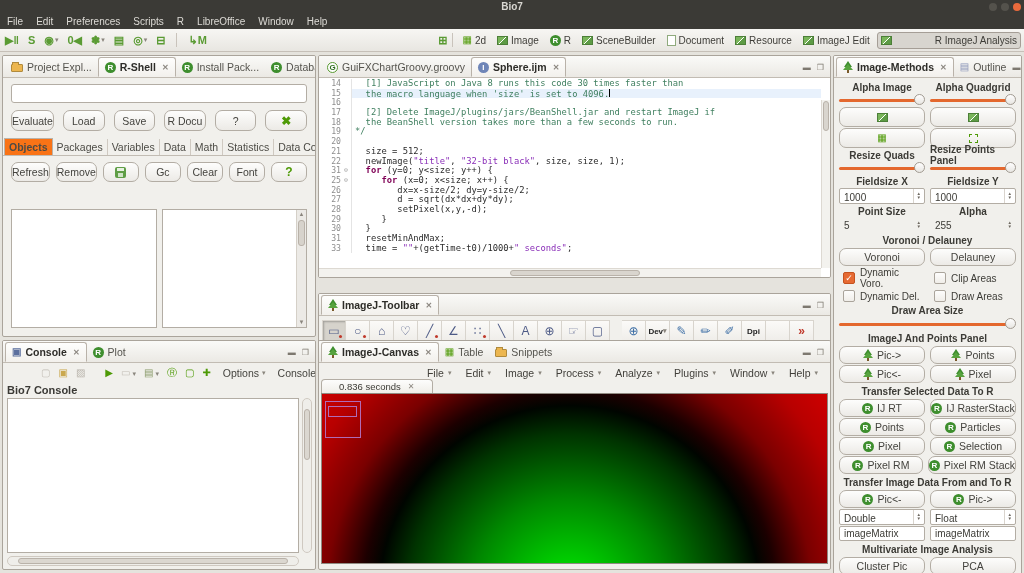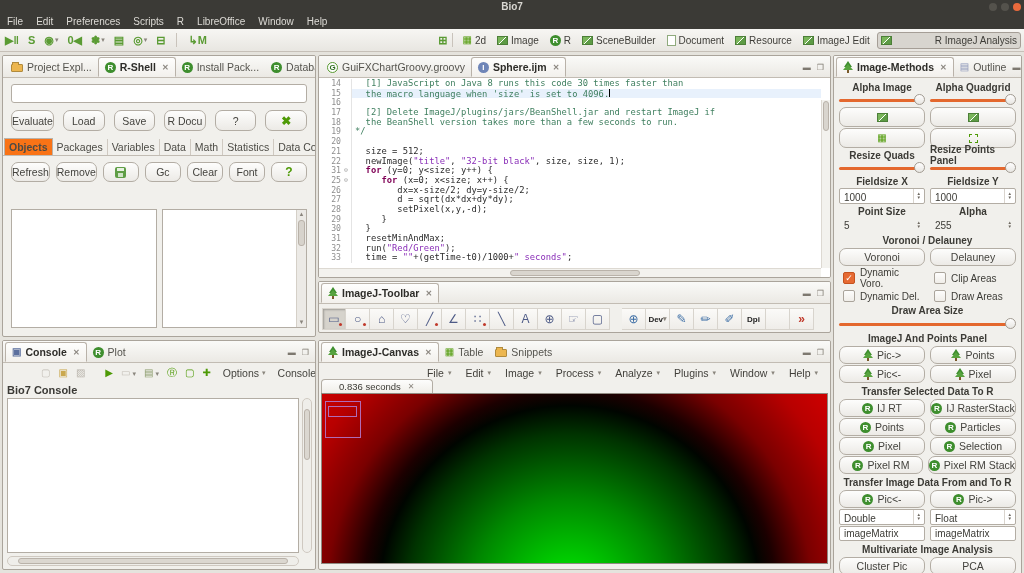--- a/index.html
+++ b/index.html
@@ -23,21 +23,21 @@
   #tb-right{margin-left:auto;display:flex;align-items:center;gap:3px;padding-right:3px;}
   .persp{display:inline-flex;align-items:center;gap:3px;font-size:10px;color:#3e3d38;padding:2px 3px;border-radius:3px;border:1px solid transparent;white-space:nowrap;}
   .persp.active{background:#d8d5cf;border-color:#a59e96;gap:43px;}
 
   
   #workbench{position:absolute;top:52px;left:0;width:1024px;height:521px;}
   .panel{position:absolute;background:#f1f0ec;border:1px solid #aaa49b;border-radius:2px;overflow:hidden;}
   #panel-rshell{left:2px;top:3px;width:314px;height:282px;}
   #panel-console{left:2px;top:288px;width:314px;height:230px;}
   #panel-editor{left:318px;top:3px;width:513px;height:223px;}
-  #panel-ijtb{left:318px;top:229px;width:513px;height:52px;text-align:right;}
+  #panel-ijtb{left:318px;top:241px;width:513px;height:52px;text-align:right;}
   #panel-canvas{left:318px;top:288px;width:513px;height:230px;}
   #panel-right{left:833px;top:3px;width:189px;height:570px;}
   .phdr{height:22px;background:linear-gradient(#fafaf8,#ebe9e4);border-bottom:1px solid #c2bcb3;display:flex;align-items:flex-end;padding-left:2px;}
   .ptab{display:inline-flex;align-items:center;gap:4px;height:20px;padding:0 6px;font-size:10.5px;color:#55544e;white-space:nowrap;}
   .ptab.active{background:linear-gradient(#fefefd,#f3f1ed);border:1px solid #b9b2a9;border-bottom:1px solid #f3f1ed;border-radius:3px 3px 0 0;font-weight:bold;color:#2e2d29;}
   .tclose{font-size:8px;color:#8c8780;margin-left:2px;}
   .mmx{margin-left:auto;display:flex;gap:6px;padding:0 6px 5px 0;}
   .mmi{font-size:8px;color:#7d786f;line-height:1;}
 
   .gbtn{background:linear-gradient(#fdfdfc,#eceae6);border:1px solid #b3ada4;border-radius:7px;font-size:10.5px;color:#44433e;display:inline-flex;align-items:center;justify-content:center;font-family:inherit;white-space:nowrap;gap:4px;}
@@ -414,21 +414,20 @@
           <div class="crow"><span class="cnum">21</span><span class="cfold"></span><span class="ccode"><span class="pl">  size = 512;</span></span></div>
           <div class="crow"><span class="cnum">22</span><span class="cfold"></span><span class="ccode"><span class="pl">  newImage(</span><span class="str">"title"</span><span class="pl">, </span><span class="str">"32-bit black"</span><span class="pl">, size, size, 1);</span></span></div>
           <div class="crow"><span class="cnum">31</span><span class="cfold">⊖</span><span class="ccode"><span class="pl">  </span><span class="kw">for</span><span class="pl"> (y=0; y&lt;size; y++) {</span></span></div>
           <div class="crow"><span class="cnum">25</span><span class="cfold">⊖</span><span class="ccode"><span class="pl">     </span><span class="kw">for</span><span class="pl"> (x=0; x&lt;size; x++) {</span></span></div>
           <div class="crow"><span class="cnum">26</span><span class="cfold"></span><span class="ccode"><span class="pl">        dx=x-size/2; dy=y-size/2;</span></span></div>
           <div class="crow"><span class="cnum">27</span><span class="cfold"></span><span class="ccode"><span class="pl">        d = sqrt(dx*dx+dy*dy);</span></span></div>
           <div class="crow"><span class="cnum">28</span><span class="cfold"></span><span class="ccode"><span class="pl">        setPixel(x,y,-d);</span></span></div>
           <div class="crow"><span class="cnum">29</span><span class="cfold"></span><span class="ccode"><span class="pl">     }</span></span></div>
           <div class="crow"><span class="cnum">30</span><span class="cfold"></span><span class="ccode"><span class="pl">  }</span></span></div>
           <div class="crow"><span class="cnum">31</span><span class="cfold"></span><span class="ccode"><span class="pl">  resetMinAndMax;</span></span></div>
-          <div class="crow"><span class="cnum">32</span><span class="cfold"></span><span class="ccode"><span class="pl">  run(</span><span class="str">"Red/Green"</span><span class="pl">);</span></span></div>
           <div class="crow"><span class="cnum">33</span><span class="cfold"></span><span class="ccode"><span class="pl">  time = </span><span class="str">""</span><span class="pl">+(getTime-t0)/1000+</span><span class="str">" seconds"</span><span class="pl">;</span></span></div>
         </div>
       <div id="ed-vsb">
           <div id="ed-vth"></div>
         </div>
       <div id="ed-hsb">
           <div id="ed-hth"></div>
         </div>
     </div>
   </section>

